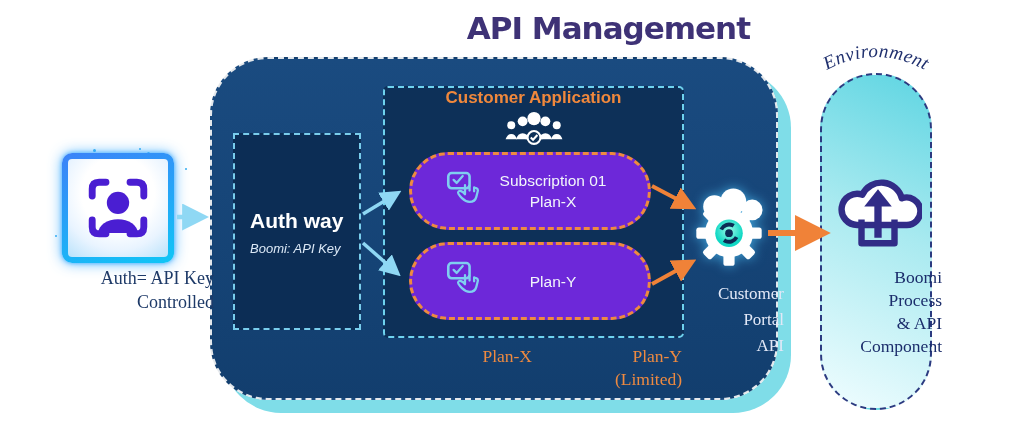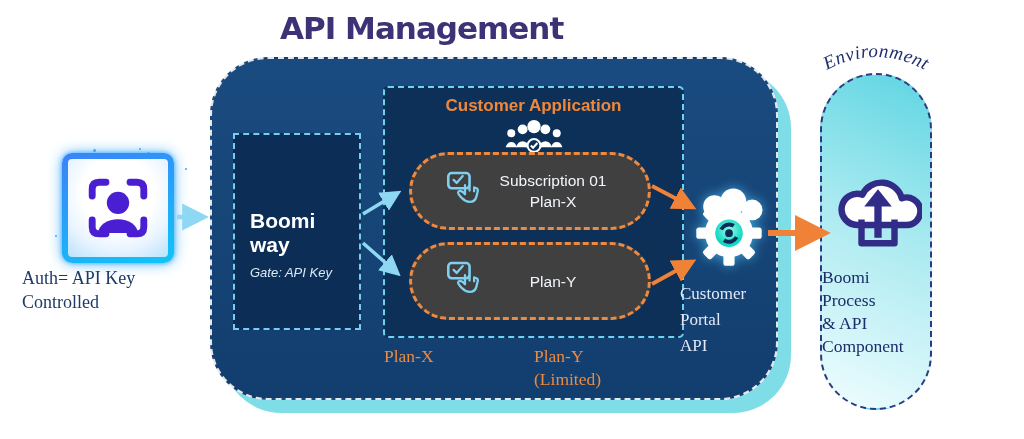--- a/index.html
+++ b/index.html
@@ -1,19 +1,19 @@
 <!DOCTYPE html>
 <html><head>
 <meta charset="utf-8">
 <style>
   html,body{margin:0;padding:0;}
   body{width:1024px;height:439px;background:#ffffff;overflow:hidden;
        font-family:"Liberation Sans",sans-serif;position:relative;}
   .abs{position:absolute;}
-  .ctr{text-align:left;}
+  .ctr{text-align:right;}
 
   
   #title{left:280px;top:10px;width:470px;font-family:"DejaVu Sans",sans-serif;
          font-weight:800;font-size:31px;letter-spacing:-1px;color:#3E3276;}
 
   
   #client-icon{left:62px;top:153px;width:100px;height:98px;padding:6px;border-radius:10px;
      background:linear-gradient(160deg,#3C82F8,#0FC6F6);
      box-shadow:0 0 14px rgba(56,170,255,.8),0 0 4px rgba(56,170,255,.9);}
   #client-icon .inner{width:100%;height:100%;border-radius:4px;
@@ -32,24 +32,24 @@
 
   
   #gateway{left:233px;top:133px;width:128px;height:197px;background:#0C2D55;
      border:2px dashed #79CDEC;box-sizing:border-box;padding:74px 0 0 15px;}
   #gateway .t1{color:#ffffff;font-weight:bold;font-size:21px;}
   #gateway .t2{color:#DCE9F7;font-style:italic;font-size:13px;margin-top:8px;}
 
   
   #cust-app{left:383px;top:86px;width:301px;height:252px;background:#0D3058;
      border:2px dashed #6FD2EE;box-sizing:border-box;border-radius:5px;}
-  #cust-app .title{margin-top:8px;color:#F0883C;font-weight:bold;font-size:17px;text-align:center;}
+  #cust-app .title{margin-top:0;color:#F0883C;font-weight:bold;font-size:17px;text-align:center;}
   #cust-app .crowd{display:flex;justify-content:center;margin-top:2px;}
 
-  .pill{position:absolute;left:24px;width:242px;height:78px;background:#404040;
+  .pill{position:absolute;left:24px;width:242px;height:78px;background:#6d28d9;
      border:3px dashed #EE8A40;border-radius:40px;box-sizing:border-box;
      display:flex;align-items:center;padding-left:34px;}
   #pill-1{top:64px;} #pill-2{top:154px;}
   .pill .txt{color:#F2F6FB;font-size:15.5px;line-height:21px;text-align:center;flex:1;
      padding-right:26px;}
 
   .plan{font-family:"Liberation Serif",serif;color:#EE8A40;font-size:17.5px;
      line-height:23px;width:148px;top:345px;}
   #plan-x{left:384px;} #plan-y{left:534px;}
 
@@ -94,22 +94,22 @@
       <path d="M27 79 a23 16 0 0 1 46 0 z" fill="#4A1ED2"></path>
     </svg>
   </div>
 </div>
 <div id="client-label" class="abs ctr">
   <div>Auth= API Key</div>
   <div>Controlled</div>
 </div>
 
 <div id="gateway" class="abs">
-  <div class="t1">Boomi way</div>
-  <div class="t2">Gate: API Key</div>
+  <div class="t1">Auth way</div>
+  <div class="t2">Boomi: API Key</div>
 </div>
 
 <div id="cust-app" class="abs">
   <div class="title">Customer Application</div>
   <div class="crowd">
     <svg width="62" height="36" viewBox="0 0 64 38">
       <g fill="#ffffff">
         <circle cx="8" cy="16" r="4.2"></circle>
           <path d="M2 31 a6.5 9 0 0 1 12 0 z"></path>
         <circle cx="20" cy="12" r="5.2"></circle>

